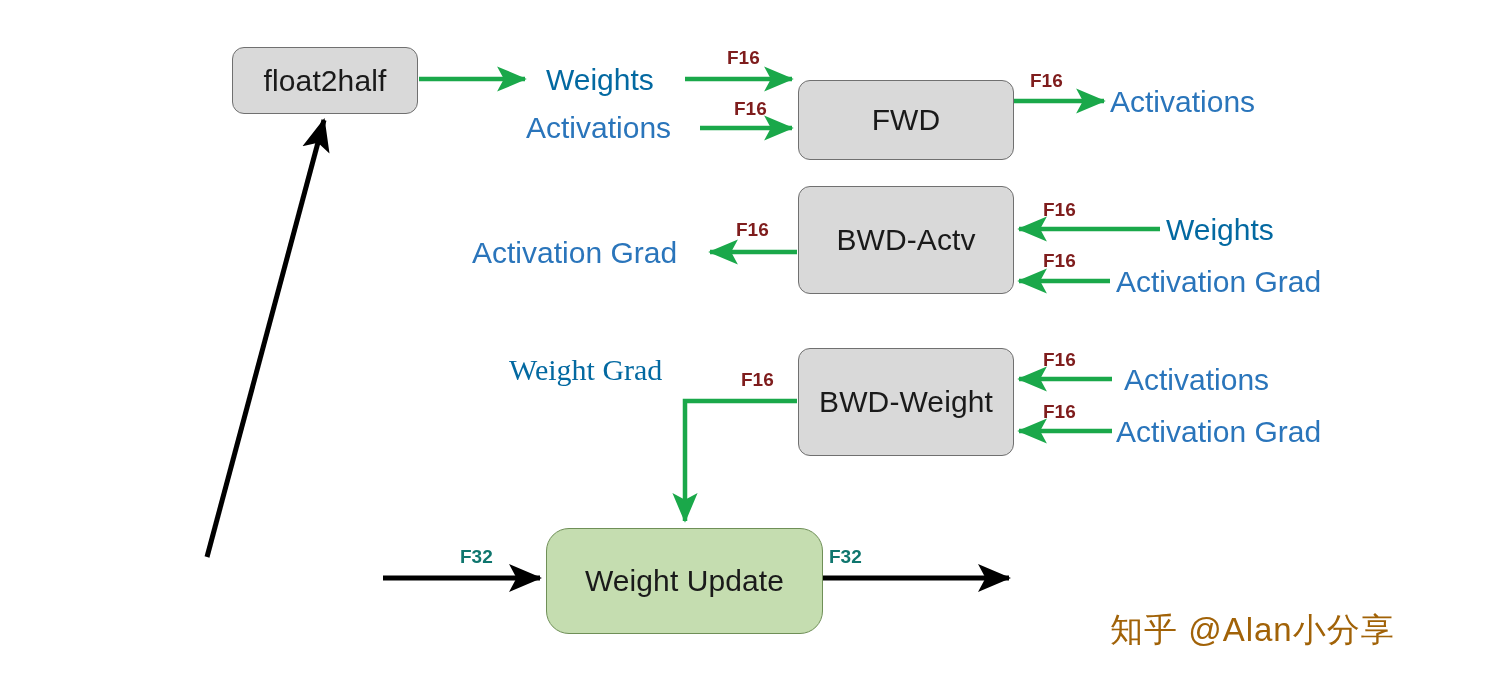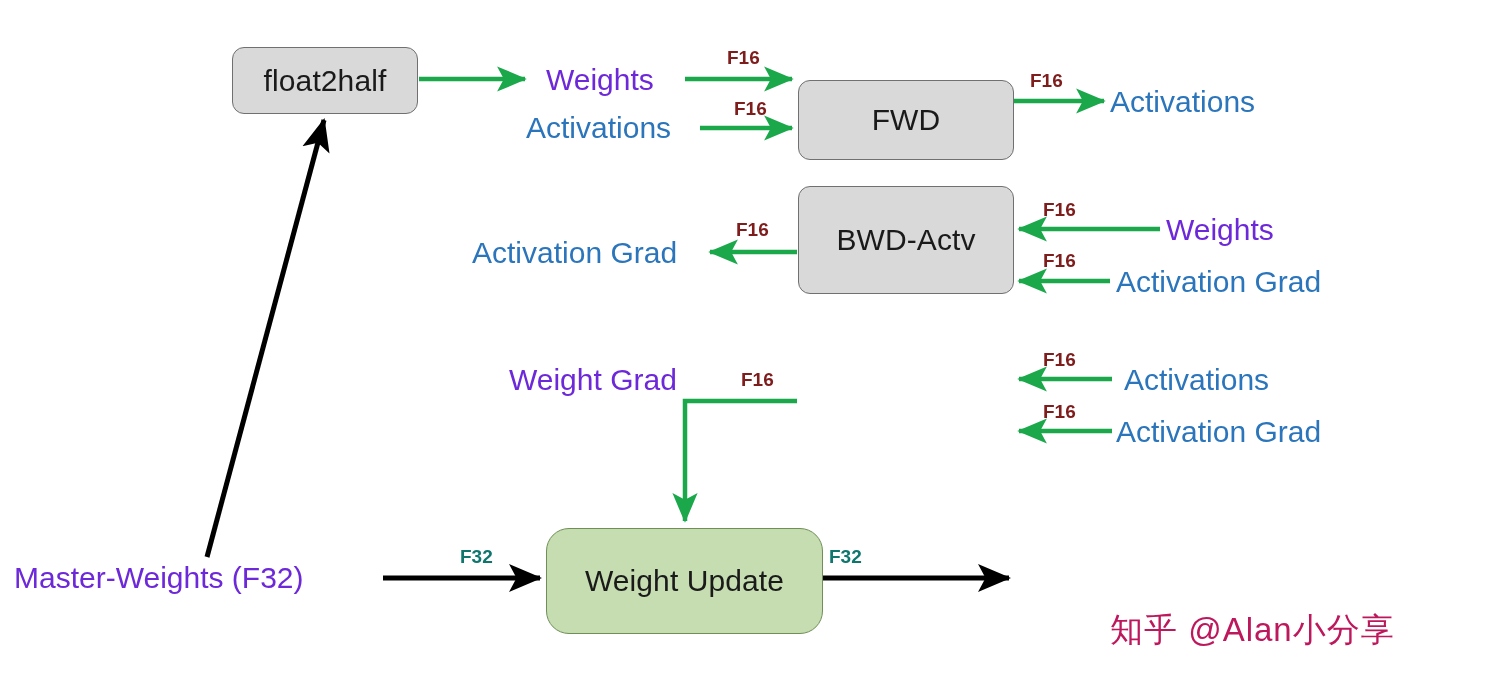--- a/index.html
+++ b/index.html
@@ -47,35 +47,35 @@
     border-color: #6f8f57;
     border-radius: 23px;
   }
   .txt {
     position: absolute;
     font-size: 30px;
     white-space: nowrap;
     line-height: 1;
     color: #111111;
   }
-  .txt.black { color: #6d28d9; }
+  .txt.black { color: #0369a1; }
   .txt.blue  { color: #2a75bb; }
   .lbl {
     position: absolute;
     font-size: 19px;
     font-weight: bold;
     white-space: nowrap;
     line-height: 1;
   }
   .lbl.green { color: #7f1d1d; }
   .lbl.black { color: #0f766e; }
   .watermark {
     position: absolute;
     font-size: 33px;
-    color: #be185d;
+    color: #a16207;
     white-space: nowrap;
     letter-spacing: 1px;
     user-select: none;
   }
 </style>
 </head>
 <body>
 
 <div id="canvas">
 
@@ -124,20 +124,23 @@
   </div>
 
   <div class="node gray" style="left:798px; top:52px; width:216px; height:80px;margin-top:28px;">
     <span>FWD</span>
   </div>
 
   <div class="node gray" style="left:798px; top:186px; width:216px; height:108px;">
     <span>BWD-Actv</span>
   </div>
 
+  <div class="node gray" style="left:798px; top:348px; width:216px; height:108px;">
+    <span>BWD-Weight</span>
+  </div>
 
   <div class="node green" style="left:546px; top:528px; width:277px; height:106px;">
     <span>Weight Update</span>
   </div>
 
   <div class="txt black" style="left:546px; top:65px;">
     <span>Weights</span>
   </div>
 
   <div class="txt blue" style="left:526px; top:113px;">
@@ -153,35 +156,32 @@
   </div>
 
   <div class="txt black" style="left:1166px; top:215px;">
     <span>Weights</span>
   </div>
 
   <div class="txt blue" style="left:1116px; top:267px;">
     <span>Activation Grad</span>
   </div>
 
-  <div class="txt black" style="left:509px; top:365px;">
+  <div class="txt black" style="left:509px; top:355px;font-family:Liberation Serif, serif;">
     <span>Weight Grad</span>
   </div>
 
   <div class="txt blue" style="left:1124px; top:365px;">
     <span>Activations</span>
   </div>
 
   <div class="txt blue" style="left:1116px; top:417px;">
     <span>Activation Grad</span>
   </div>
 
-  <div class="txt black" style="left:14px; top:563px;">
-    <span>Master-Weights (F32)</span>
-  </div>
 
 
   <div class="lbl green" style="left:727px; top:48px;">
     <span>F16</span>
   </div>
 
   <div class="lbl green" style="left:734px; top:99px;">
     <span>F16</span>
   </div>
 

